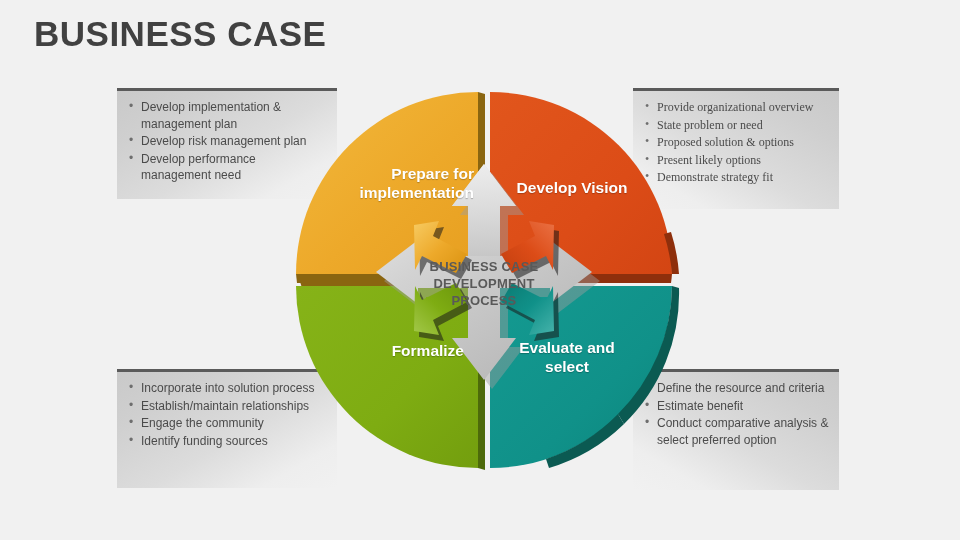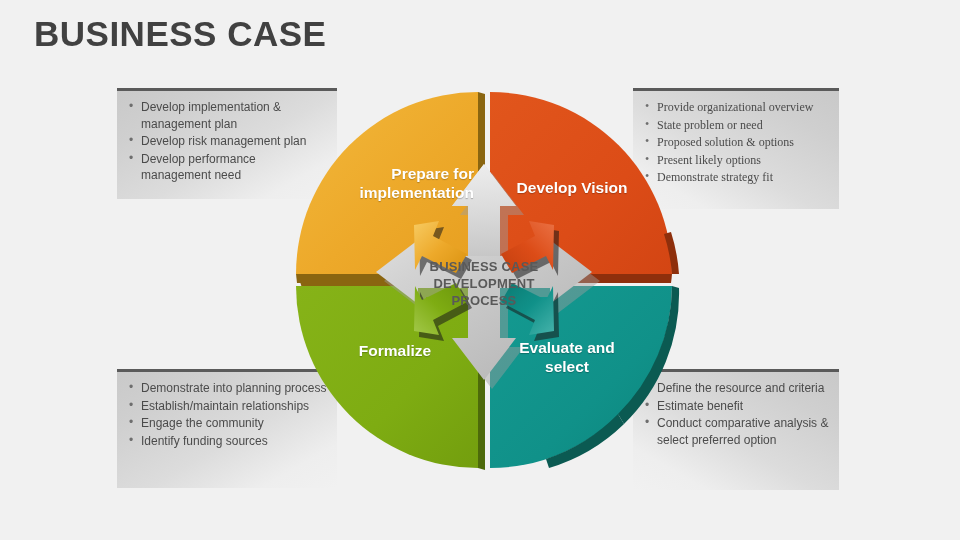--- a/index.html
+++ b/index.html
@@ -66,21 +66,21 @@
   .qlabel{
     position:absolute;
     color:#ffffff;font-weight:bold;
     font-size:15.5px;line-height:19px;
     text-align:center;
     text-shadow:0 1px 1px rgba(0,0,0,.25);
     pointer-events:none;
   }
   #lab-prep{left:312px;top:164px;width:162px;text-align:right;}
   #lab-vision{left:492px;top:178px;width:160px;}
-  #lab-formal{left:326px;top:341px;width:138px;}
+  #lab-formal{left:326px;top:341px;width:138px;text-align:right;}
   #lab-eval{left:492px;top:338px;width:150px;}
 
   #center-text{
     position:absolute;left:398px;top:258px;width:172px;
     text-align:center;
     font-size:13px;line-height:17px;font-weight:bold;
     color:#595959;
     letter-spacing:.2px;
     pointer-events:none;
   }
@@ -113,21 +113,21 @@
         <li>Present likely options</li>
         <li>Demonstrate strategy fit</li>
       </ul>
     </div>
   </div>
 
   <div class="callout left" id="cal-bl">
     <div class="rule"></div>
     <div class="panel">
       <ul>
-        <li>Demonstrate into planning process</li>
+        <li>Incorporate into solution process</li>
         <li>Establish/maintain relationships</li>
         <li>Engage the community</li>
         <li>Identify funding sources</li>
       </ul>
     </div>
   </div>
 
   <div class="callout right" id="cal-br">
     <div class="rule"></div>
     <div class="panel">

